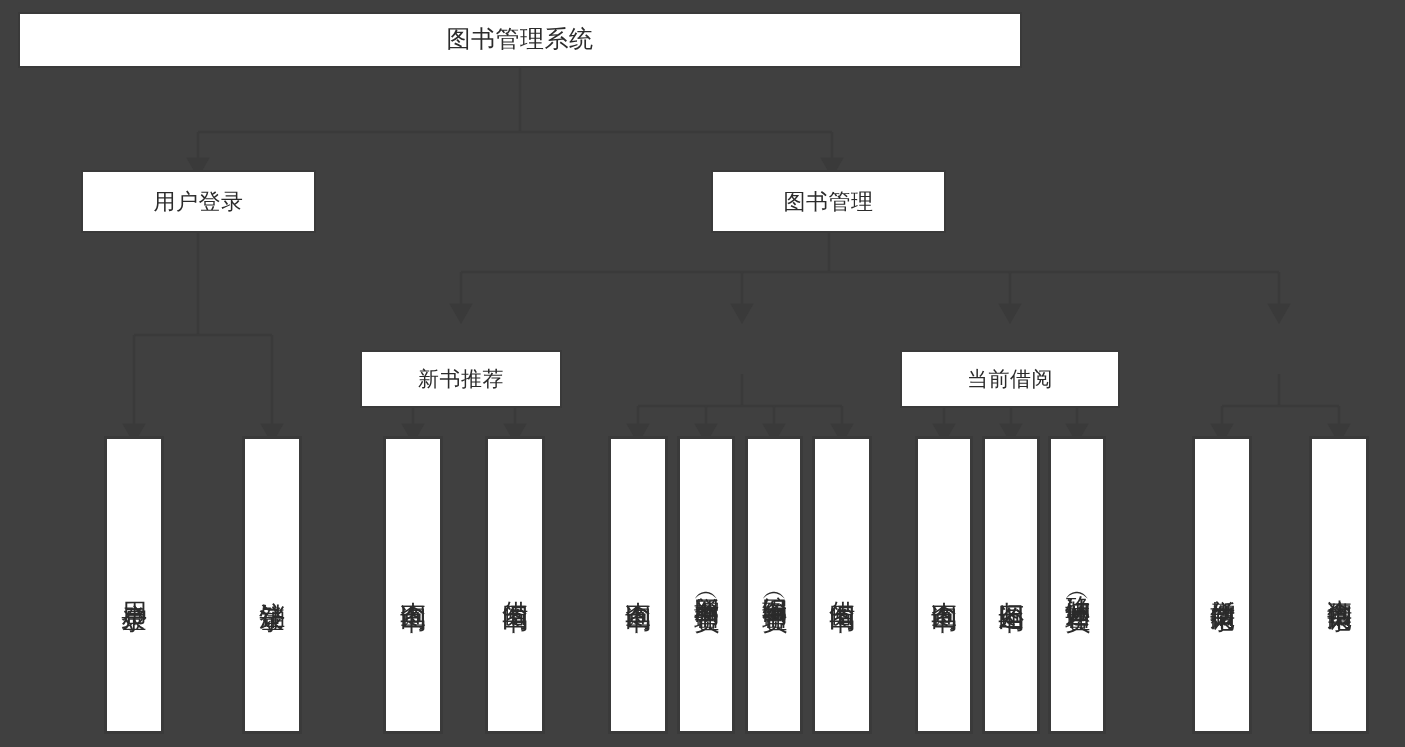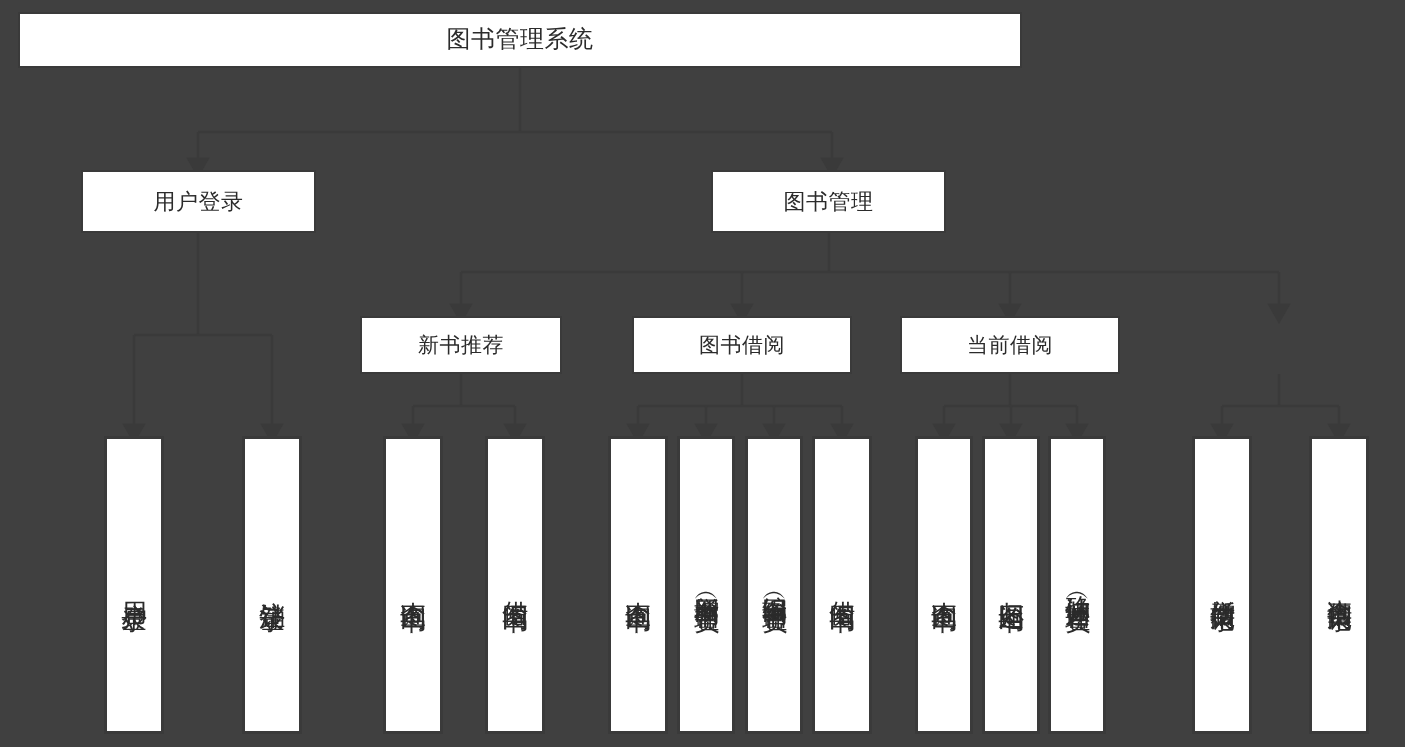--- a/index.html
+++ b/index.html
@@ -7,21 +7,21 @@
   #diagram{position:relative;width:1405px;height:747px;overflow:hidden;background:#404040;}
   svg.edges{position:absolute;left:0;top:0;width:1405px;height:747px;pointer-events:none;}
 
   .node{position:absolute;box-sizing:border-box;background:#ffffff;
         border:2.5px solid #3a3a3a;display:flex;align-items:center;justify-content:center;
         color:#2b2b2b;}
   .node .lbl{display:block;text-align:center;line-height:1.16;letter-spacing:.5px;}
 
   .root{font-size:24px;}
   .lvl2{font-size:22px;}
-  .lvl3{font-size:21px;}
+  .lvl3{font-size:21px;margin-top:34px;}
 
   .leaf{border-width:3px;}
   .leaf .lbl{
     writing-mode:vertical-rl;
     text-orientation:upright;
     font-size:26px;
     line-height:1.06;
     letter-spacing:2px;
     white-space:nowrap;
   }
@@ -92,23 +92,20 @@
   <div class="node lvl2" style="left:81px;top:170px;width:235px;height:63px;">
     <span class="lbl">用户登录</span>
   </div>
   <div class="node lvl2" style="left:711px;top:170px;width:235px;height:63px;">
     <span class="lbl">图书管理</span>
   </div>
 
   <div class="node lvl3" style="left:360px;top:316px;width:202px;height:58px;">
     <span class="lbl">新书推荐</span>
   </div>
-  <div class="node lvl3" style="left:632px;top:316px;width:220px;height:58px;">
-    <span class="lbl">图书借阅</span>
-  </div>
   <div class="node lvl3" style="left:900px;top:316px;width:220px;height:58px;align-items:center;">
     <span class="lbl">当前借阅</span>
   </div>
 
   <div class="node leaf" style="left:104px;top:436px;width:60px;height:298px;">
     <span class="lbl">用户登录</span>
   </div>
   <div class="node leaf" style="left:242px;top:436px;width:60px;height:298px;">
     <span class="lbl">注销登录</span>
   </div>

